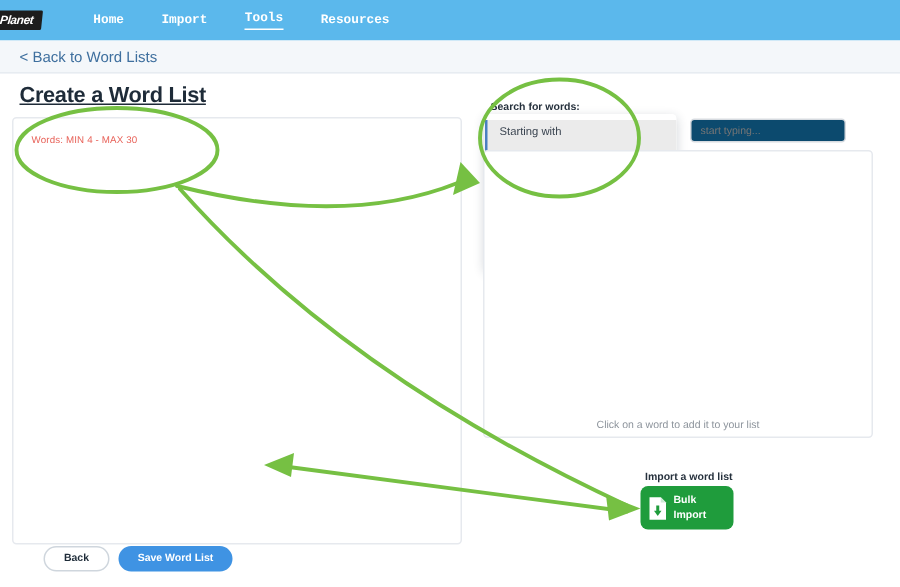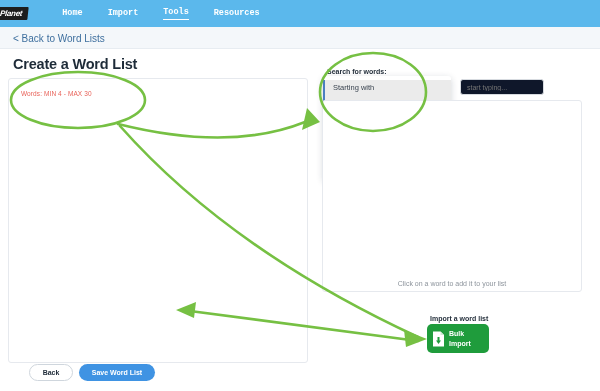--- a/index.html
+++ b/index.html
@@ -41,20 +41,21 @@
   .breadcrumb {
     position: absolute; left: 13px; top: 6px;
     font-size: 10px; color: #3e6f9e;
   }
 
   
   .page-title {
     position: absolute; left: 13px; top: 56px;
     font-size: 14.5px; font-weight: bold; color: #1e2b38;
     letter-spacing: -0.2px;
+    text-decoration: underline;
   }
 
   
   .left-card {
     position: absolute; left: 8px; top: 78px; width: 300px; height: 285px;
     background: #ffffff; border: 1px solid #e6e9ee; border-radius: 3px;
   }
   .words-hint {
     position: absolute; left: 21px; top: 90px;
     font-size: 6.5px; color: #e8635a; font-weight: 500;
@@ -79,22 +80,22 @@
     box-shadow: 0 2px 7px rgba(30,45,65,0.20);
     overflow: hidden; padding: 4px 0;
   }
   .dd-item {
     height: 32px; line-height: 15px; padding-left: 10px;
     font-size: 7.5px; color: #3a4450;
   }
   .dd-item.selected { background: #ebebeb; box-shadow: inset 2px 0 0 #4a7fc1; }
 
   .type-input {
-    position: absolute; left: 460px; top: 79px; width: 84px; height: 16px;
-    border: 1px solid #d7dbe0; border-radius: 3px; background: #0f172a;
+    position: absolute; left: 460px; top: 79px; width: 104px; height: 16px;
+    border: 1px solid #d7dbe0; border-radius: 3px; background: #0c4a6e;
     font-family: "Liberation Sans", sans-serif;
     font-size: 7px; color: #9aa2ab; padding: 0 6px; outline: none;
   }
   .results-card {
     position: absolute; left: 322px; top: 100px; width: 260px; height: 192px;
     background: #ffffff; border: 1px solid #e6e9ee; border-radius: 3px;
   }
   .results-hint {
     position: absolute; left: 322px; top: 280px; width: 260px;
     text-align: center; font-size: 7px; color: #8d949c;

